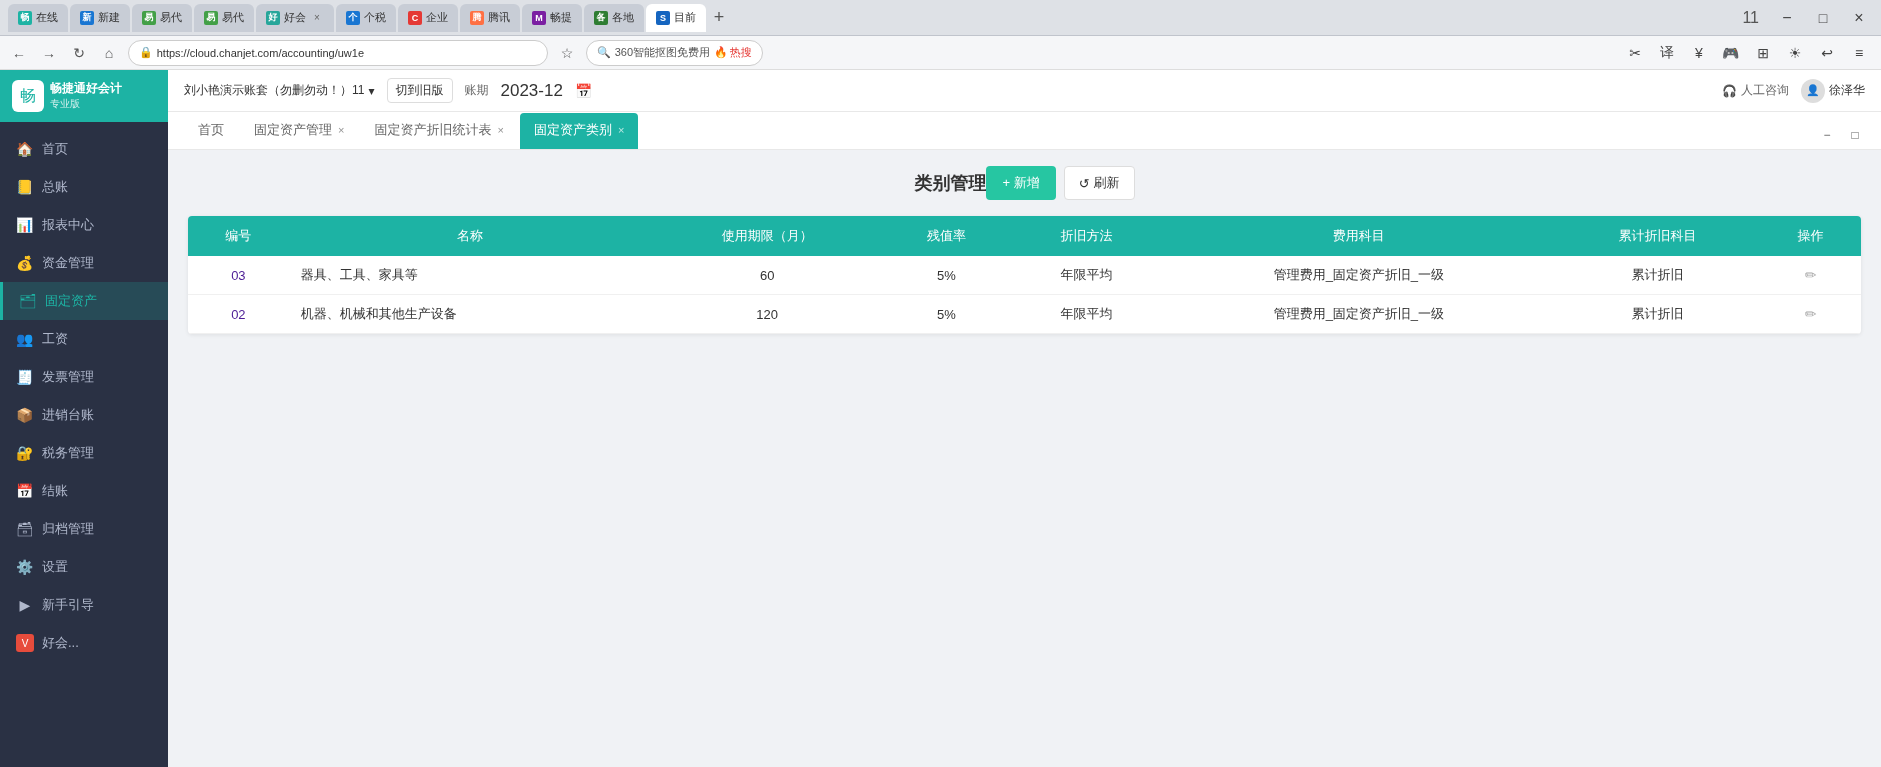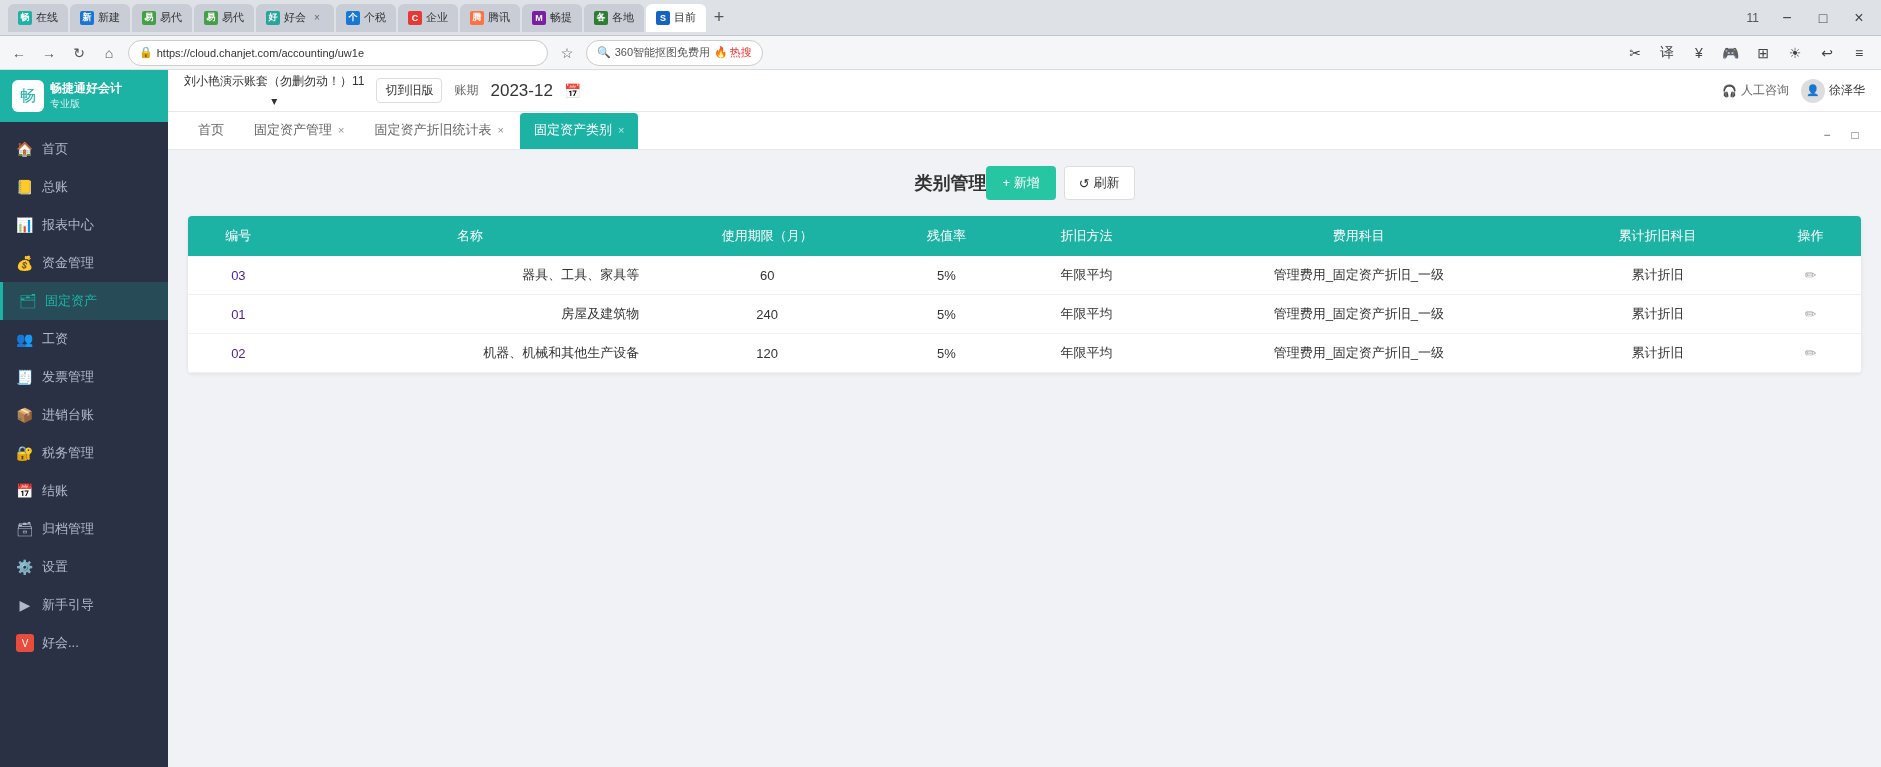--- a/index.html
+++ b/index.html
@@ -226,21 +226,20 @@
       border-bottom: 1px solid #e8e8e8;
       flex-shrink: 0;
     }
     .company-selector {
       display: flex;
       align-items: center;
       gap: 4px;
       font-size: 12px;
       color: #333;
       cursor: pointer;
-      flex-direction: column;
     }
     .company-selector-btn {
       background: white;
       border: 1px solid #ddd;
       border-radius: 4px;
       padding: 3px 8px;
       font-size: 12px;
       cursor: pointer;
       color: #333;
     }
@@ -405,21 +404,21 @@
       white-space: nowrap;
     }
     .data-table td {
       padding: 10px 12px;
       font-size: 13px;
       color: #333;
       border-bottom: 1px solid #f0f0f0;
       text-align: center;
     }
     .data-table td.name-cell {
-      text-align: right;
+      text-align: left;
     }
     .data-table td.code-cell {
       color: #4c1d95;
       cursor: pointer;
       margin-top: 8px;
     }
     .edit-icon {
       color: #aaa;
       cursor: pointer;
       font-size: 14px;
@@ -489,21 +488,21 @@
 
     <div class="browser-tab active">
       <span class="browser-tab-icon" style="background:#1565c0;">S</span>
       <span>目前</span>
     </div>
 
     <div class="nav-btn" style="font-size:18px;color:#555;">+</div>
   </div>
 
   <div class="browser-controls">
-    <div style="font-size:12px;color:#555;cursor:pointer;padding:0 6px;">11</div>
+    <div style="font-size:16px;color:#555;cursor:pointer;padding:0 6px;">11</div>
     <div class="toolbar-icon-btn" style="font-size:16px;">−</div>
     <div class="toolbar-icon-btn" style="font-size:14px;">□</div>
     <div class="toolbar-icon-btn" style="font-size:16px;">×</div>
   </div>
 </div>
 
 <div class="address-bar">
   <div class="nav-btn">←</div>
   <div class="nav-btn">→</div>
   <div class="nav-btn">↻</div>
@@ -696,30 +695,20 @@
     <td class="code-cell">03</td>
     <td class="name-cell">器具、工具、家具等</td>
     <td>60</td>
     <td>5%</td>
     <td>年限平均</td>
     <td>管理费用_固定资产折旧_一级</td>
     <td>累计折旧</td>
     <td><span class="edit-icon">✏</span></td>
   </tr>
             <tr>
-    <td class="code-cell">01</td>
-    <td class="name-cell">房屋及建筑物</td>
-    <td>240</td>
-    <td>5%</td>
-    <td>年限平均</td>
-    <td>管理费用_固定资产折旧_一级</td>
-    <td>累计折旧</td>
-    <td><span class="edit-icon">✏</span></td>
-  </tr>
-            <tr>
     <td class="code-cell">02</td>
     <td class="name-cell">机器、机械和其他生产设备</td>
     <td>120</td>
     <td>5%</td>
     <td>年限平均</td>
     <td>管理费用_固定资产折旧_一级</td>
     <td>累计折旧</td>
     <td><span class="edit-icon">✏</span></td>
   </tr>
           </tbody>

